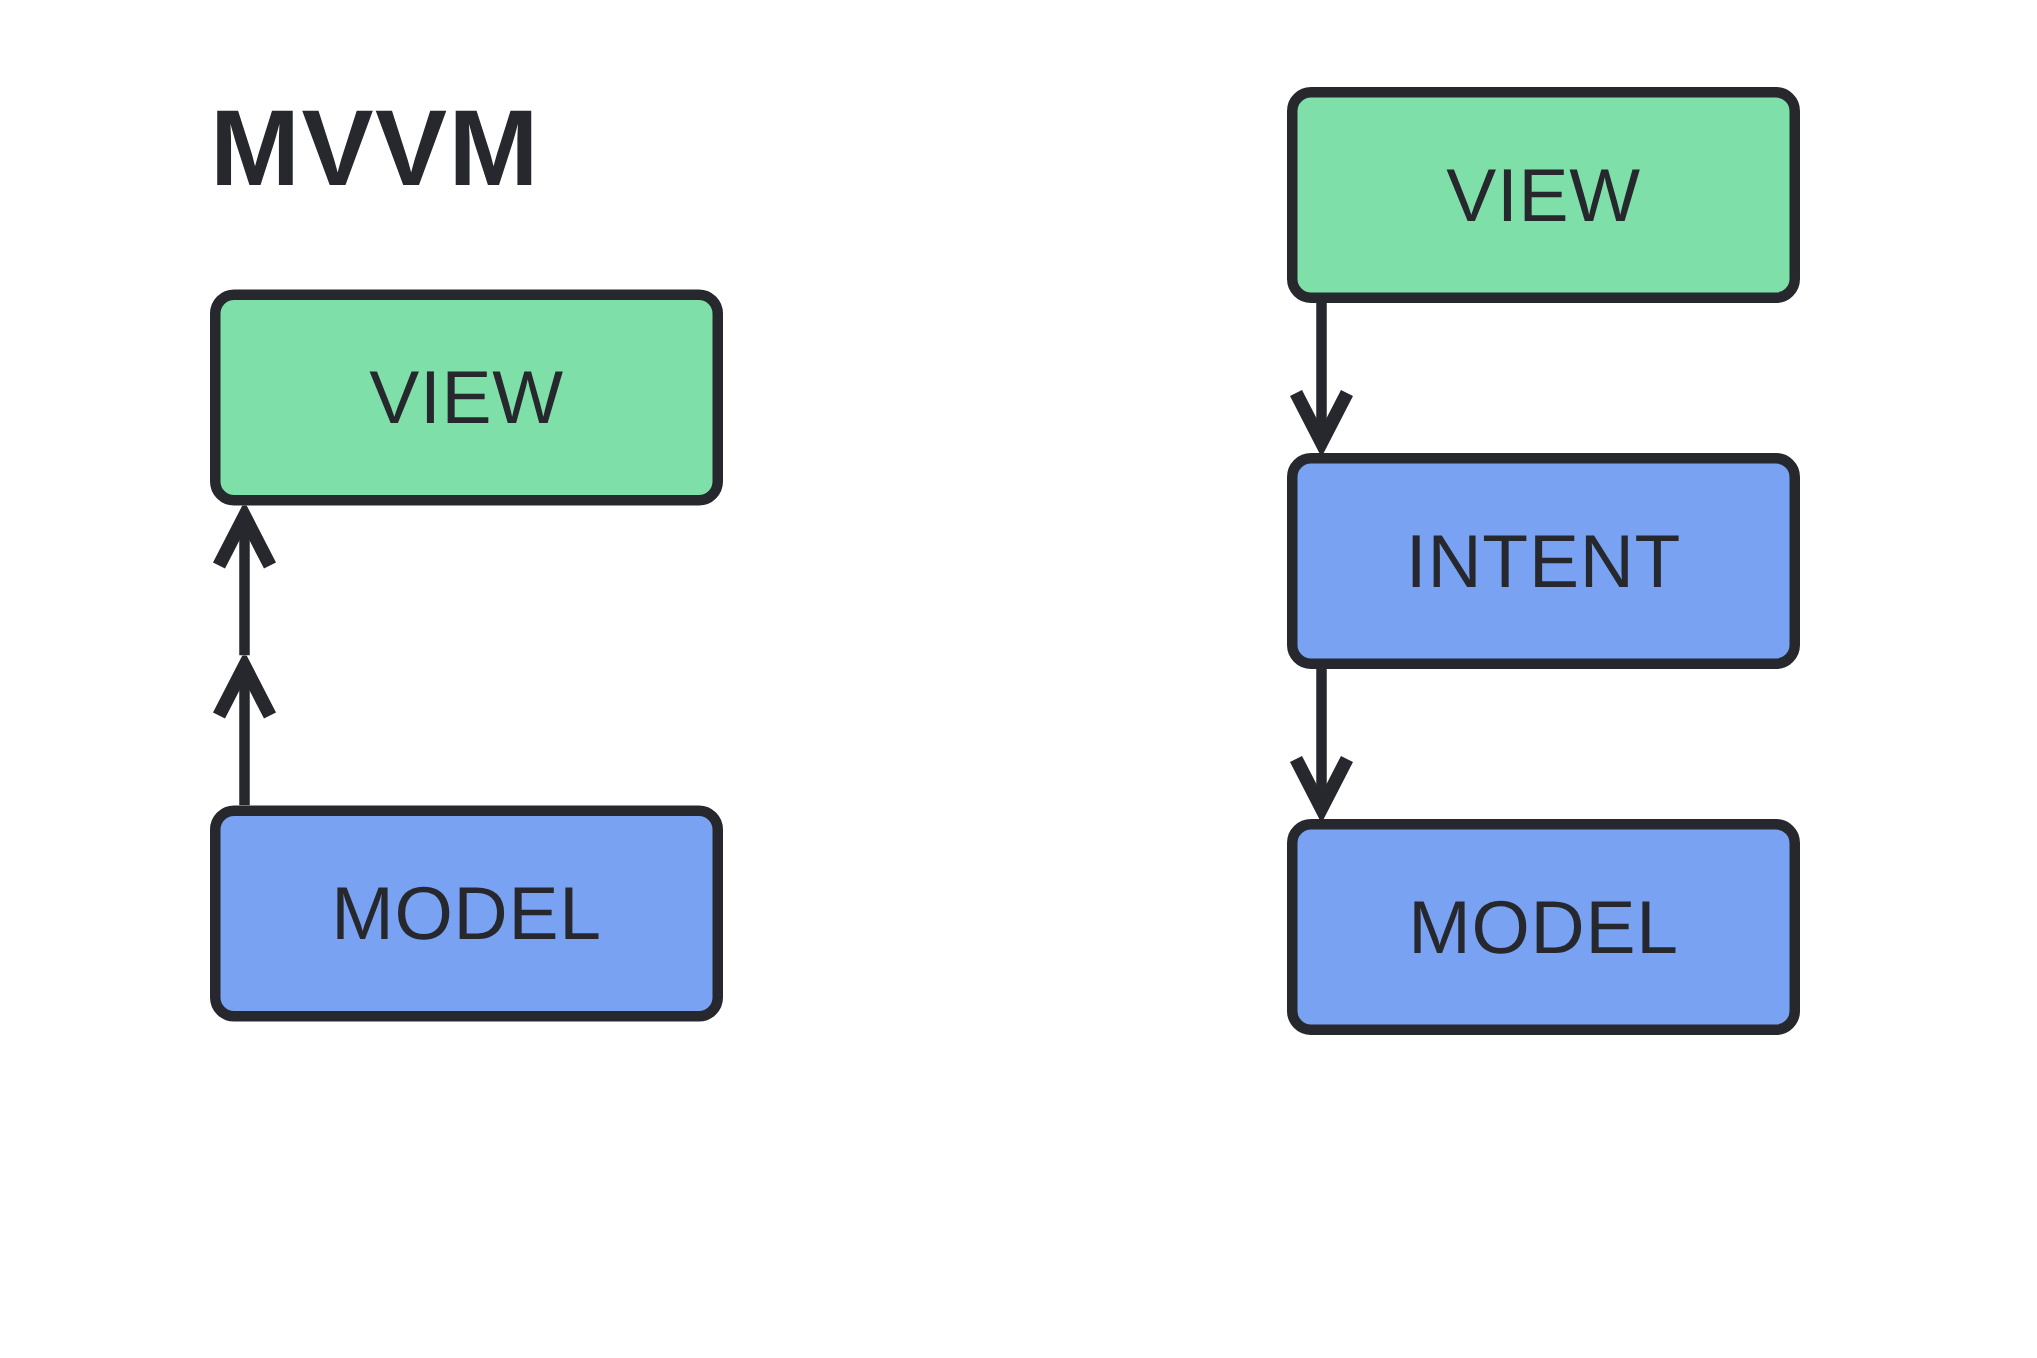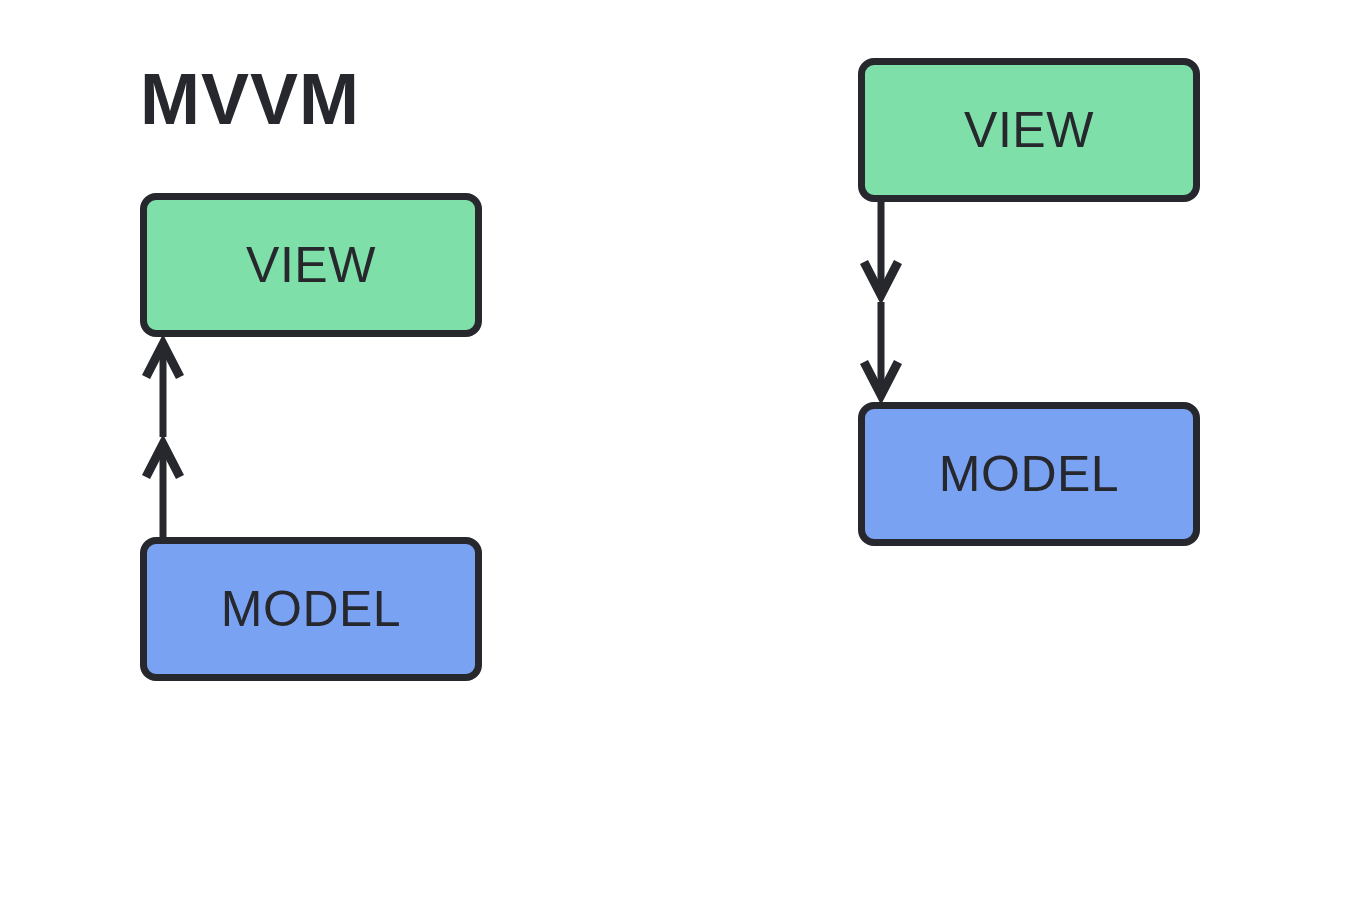--- a/index.html
+++ b/index.html
@@ -111,20 +111,23 @@
       <span class="node-label">VIEW</span>
     </div>
 
     <div class="arrow down">
       <svg viewBox="0 0 46 100" aria-hidden="true">
         <line x1="23" y1="0" x2="23" y2="90" stroke-width="7"></line>
         <polyline points="6,60 23,93 40,60" stroke-width="9"></polyline>
       </svg>
     </div>
 
+    <div class="node blue">
+      <span class="node-label">INTENT</span>
+    </div>
 
     <div class="arrow down">
       <svg viewBox="0 0 46 100" aria-hidden="true">
         <line x1="23" y1="0" x2="23" y2="90" stroke-width="7"></line>
         <polyline points="6,60 23,93 40,60" stroke-width="9"></polyline>
       </svg>
     </div>
 
     <div class="node blue">
       <span class="node-label">MODEL</span>

